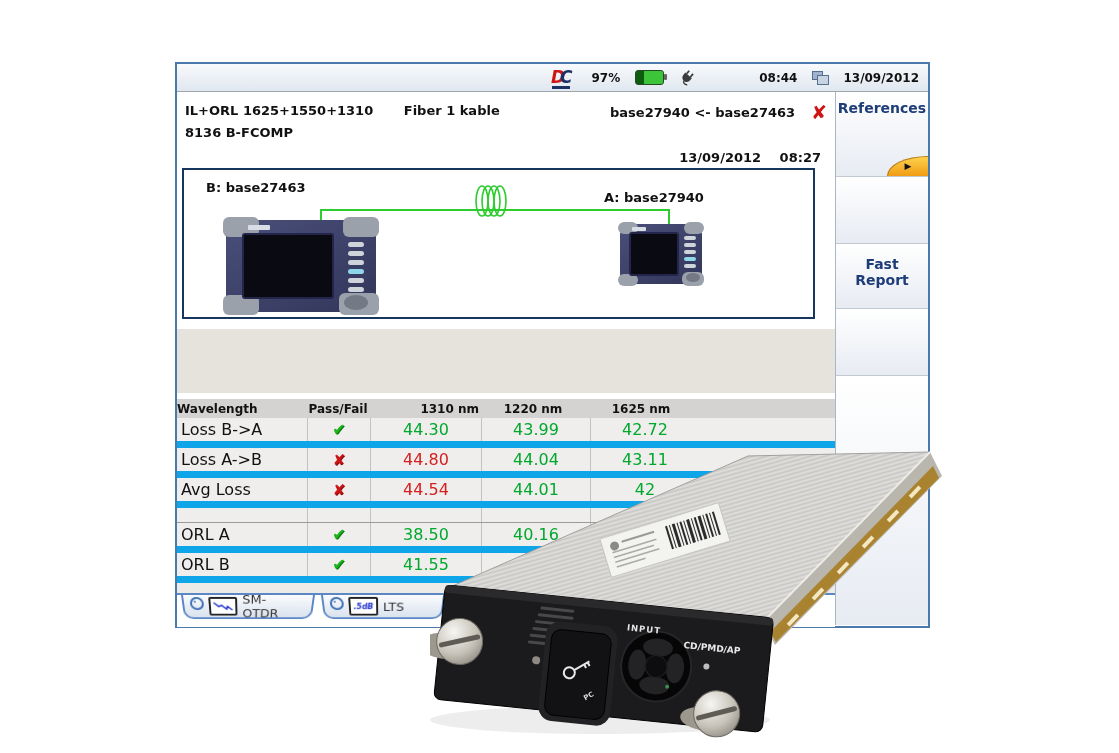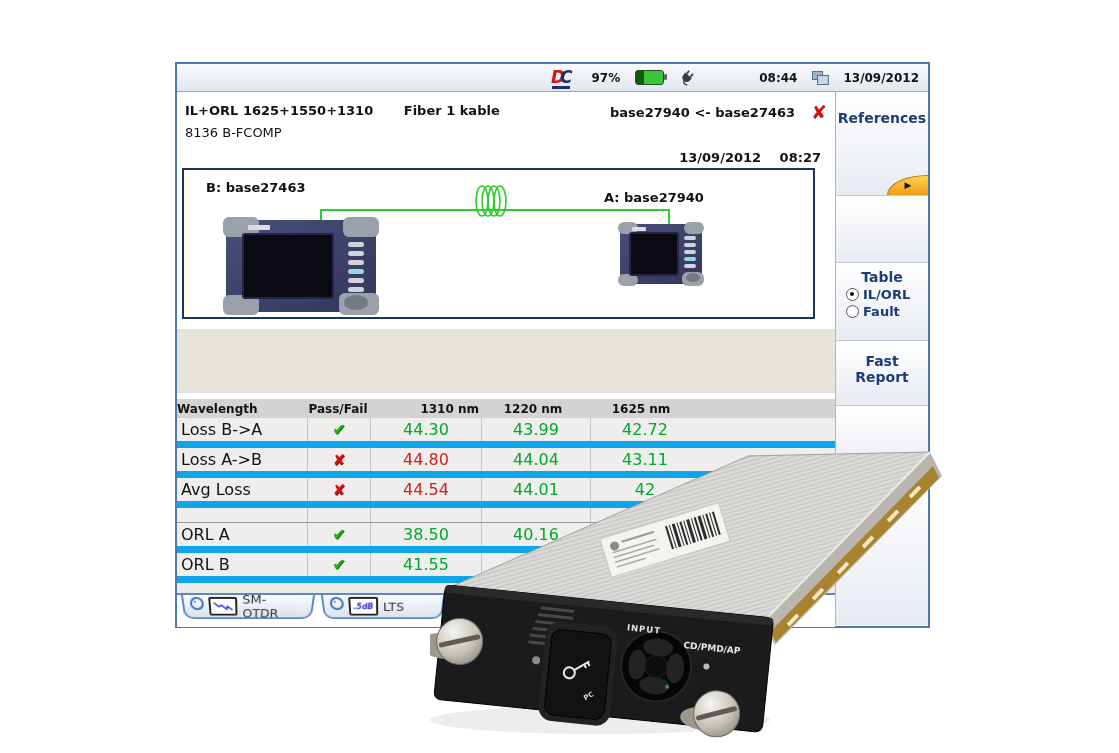--- a/index.html
+++ b/index.html
@@ -29,21 +29,21 @@
 
   .mainrow{display:flex;height:533px}
   .content{flex:1;position:relative;background:#fff}
 
   
   .hline1{position:absolute;left:8px;right:8px;top:11px;display:flex;justify-content:space-between;
           font-size:13px;font-weight:bold;color:#111}
   .hl-left span{margin-right:26px}
   .hl-right{display:flex;align-items:center;gap:16px}
   .bigx{color:#cf1414;font-size:19px;line-height:1}
-  .hline2{position:absolute;left:8px;top:33px;font-size:13px;font-weight:normal;color:#111}
+  .hline2{position:absolute;left:8px;top:33px;font-size:13px;font-weight:bold;color:#111}
   .hline3{position:absolute;right:14px;top:58px;font-size:13px;font-weight:bold;color:#111}
   .hline3 span{margin-left:14px}
 
   
   .diagram{position:absolute;left:5px;top:76px;width:633px;height:151px;border:2px solid #17365d;
            background:#fff;box-sizing:border-box}
   .dlabel{position:absolute;font-size:13px;font-weight:bold;color:#111}
   .gline{position:absolute;background:#2ecc2e}
   .coil{position:absolute;left:288px;top:10px}
   .device{position:absolute;border-radius:10px;background:linear-gradient(150deg,#4a4f7a,#32365a)}
@@ -290,38 +290,27 @@
           <span class="tlabel">LTS</span>
         </div>
         <div class="tab" style="left:276px;width:120px">
           <span class="target"></span>
           <span class="tlabel"></span>
         </div>
       </div>
     </div>
 
     <div class="sidebar">
-      <div class="sbcell" style="height:104px;padding-top:18px">
+      <div class="sbcell" style="height:85px;padding-top:8px">
         <span>References</span>
         <span class="arrowtab">
             <span>▶</span>
           </span>
       </div>
       <div class="sbcell" style="height:67px"></div>
-      <div class="sbcell" style="height:78px;padding-top:6px">
-        <span>Table</span>
-        <div class="radiorow">
-          <span class="radio sel"></span>
-          <span>IL/ORL</span>
-        </div>
-        <div class="radiorow">
-          <span class="radio"></span>
-          <span>Fault</span>
-        </div>
-      </div>
       <div class="sbcell" style="height:65px;padding:12px 6px 0">
         <span>Fast Report</span>
       </div>
       <div class="sbcell" style="height:67px"></div>
       <div class="sbcell" style="flex:1;border-bottom:none"></div>
     </div>
   </div>
 </div>
 
 <svg class="module" viewBox="0 0 565 313">

